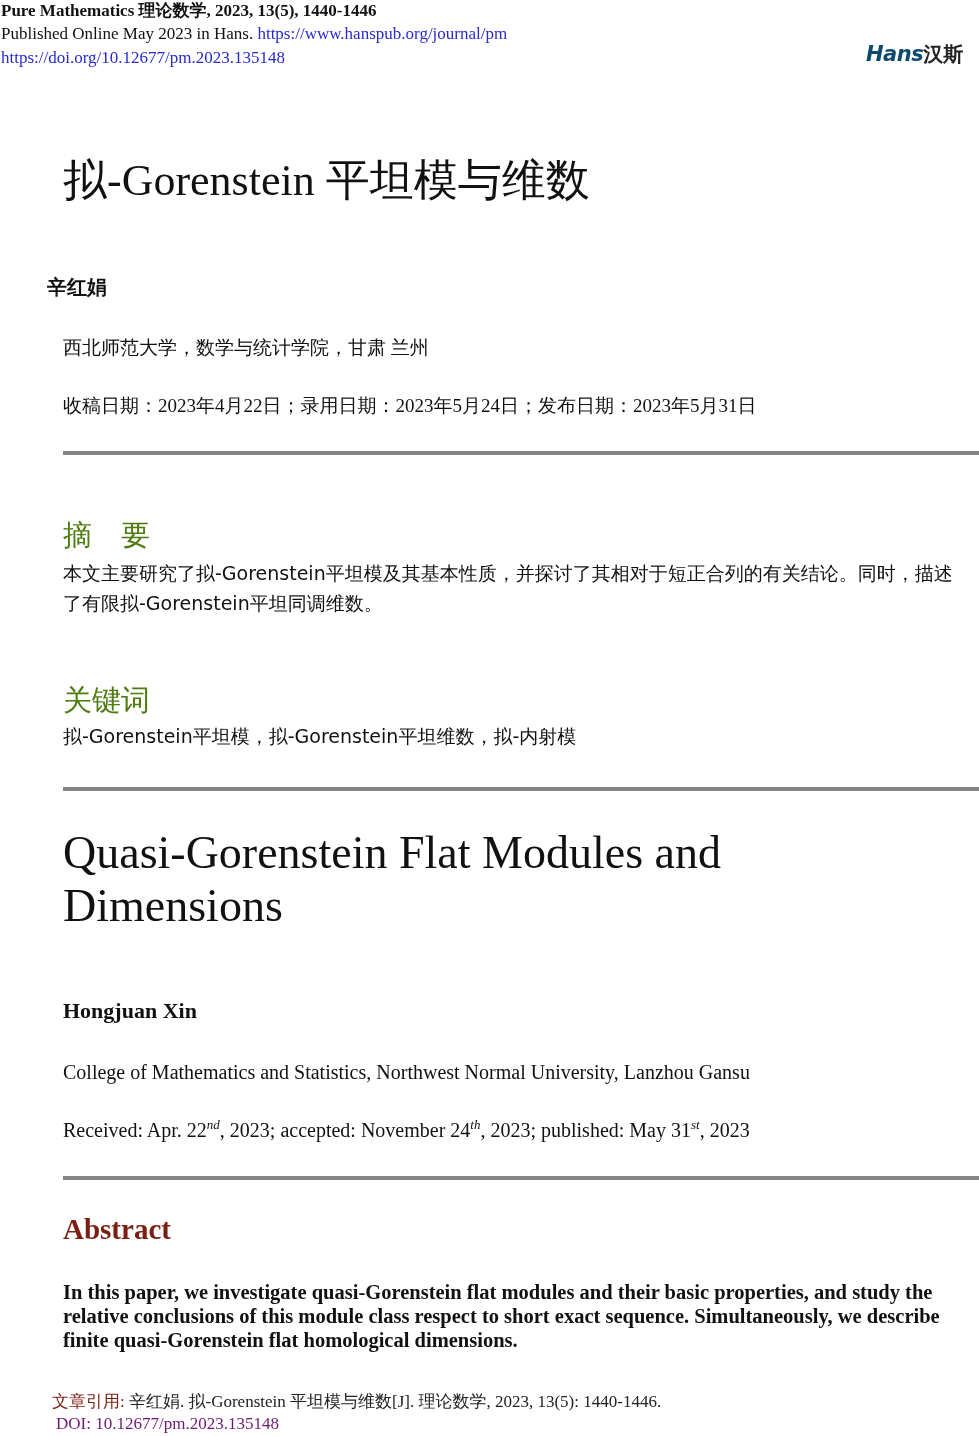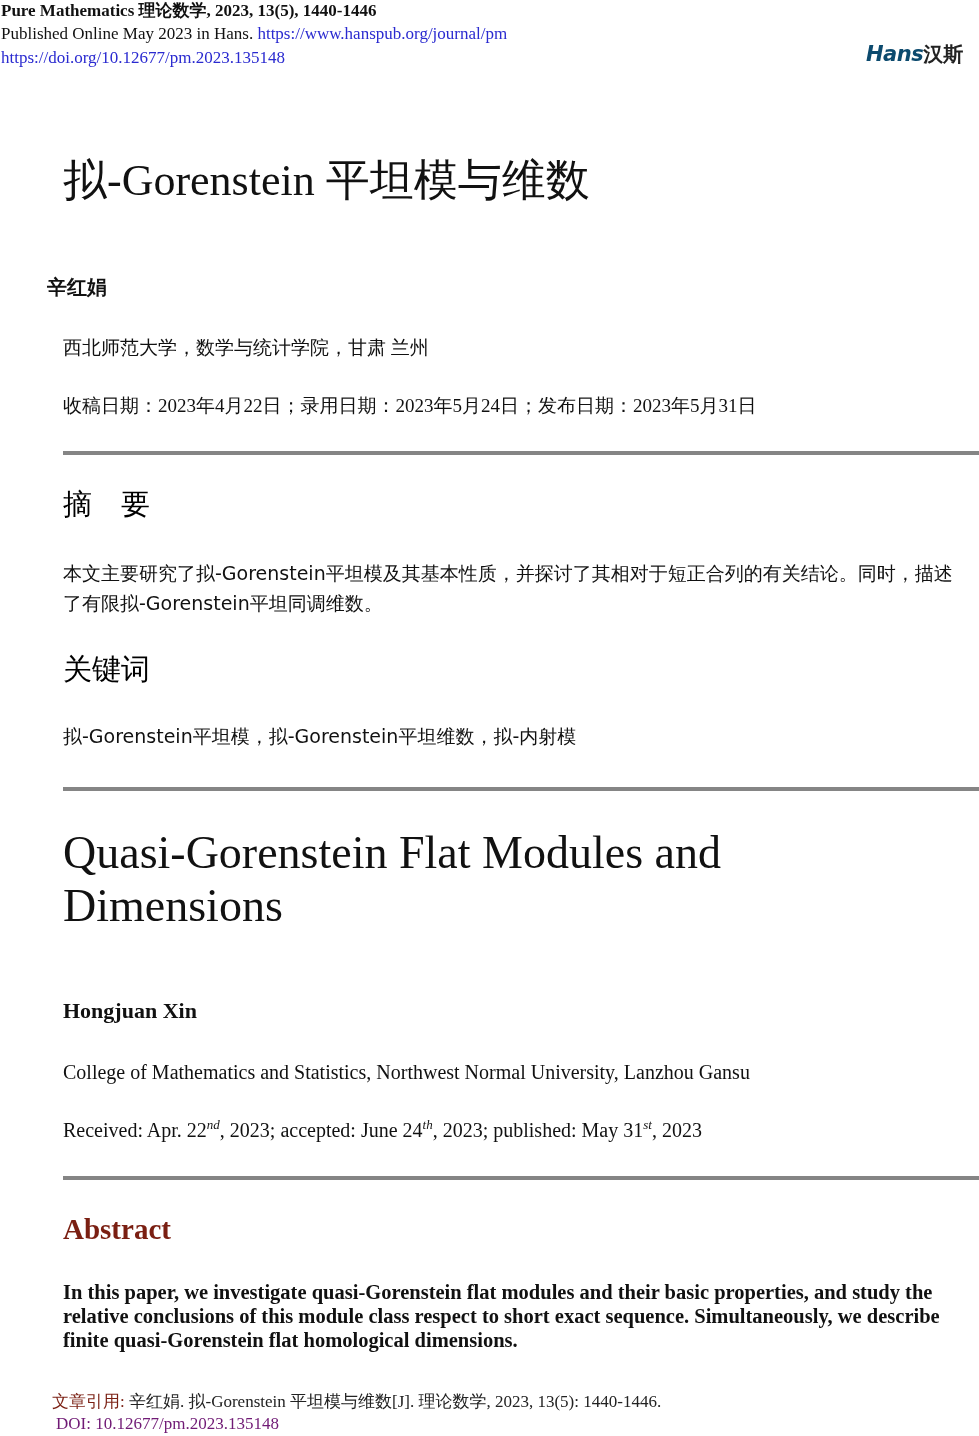--- a/index.html
+++ b/index.html
@@ -17,21 +17,21 @@
   .logo .h { color: #0c4a6e; font-style: italic; letter-spacing: -0.5px; }
   .logo .c { color: #222222; font-size: 20px; }
 
   .cn-title { left: 63px; top: 152px; font-size: 44px; line-height: 58px; }
   .cn-author { left: 47px; top: 273px; font-size: 20px; font-weight: bold; line-height: 28px; font-family: "DejaVu Serif", serif; }
   .cn-affil { left: 63px; top: 334px; font-size: 19px; line-height: 28px; }
   .cn-dates { left: 63px; top: 392px; font-size: 19px; line-height: 28px; }
 
   .rule { position: absolute; left: 63px; width: 916px; height: 4px; background: #858585; }
 
-  .sec-cn { font-size: 29px; line-height: 38px; color: #000000; font-family: "DejaVu Sans", sans-serif; }
+  .sec-cn { font-size: 29px; line-height: 38px; color: #4d7c0f; font-family: "DejaVu Sans", sans-serif; margin-top: 31px; }
   .body-cn { left: 63px; width: 905px; font-size: 19px; line-height: 30px; white-space: normal; font-family: "DejaVu Sans", sans-serif; }
 
   .en-title { left: 63px; top: 826px; font-size: 46px; line-height: 53px; white-space: normal; width: 880px; }
   .en-author { left: 63px; top: 996px; font-size: 22px; font-weight: bold; line-height: 30px; }
   .en-affil { left: 63px; top: 1058px; font-size: 20px; line-height: 28px; }
   .en-dates { left: 63px; top: 1116px; font-size: 20px; line-height: 28px; }
   .en-dates sup { font-size: 13px; font-style: italic; vertical-align: 8px; line-height: 0; }
 
   .sec-en { left: 63px; top: 1210px; font-size: 29px; line-height: 38px; color: #7a1f12; font-weight: bold; }
   .abs-en { left: 63px; top: 1280px; width: 910px; font-size: 20.5px; line-height: 24px; font-weight: bold; white-space: normal; }
@@ -62,21 +62,21 @@
 <div class="abs body-cn" style="top:558px;">本文主要研究了拟-Gorenstein平坦模及其基本性质，并探讨了其相对于短正合列的有关结论。同时，描述了有限拟-Gorenstein平坦同调维数。</div>
 
 <div class="abs sec-cn" style="left:63px; top:650px;">关键词</div>
 <div class="abs body-cn" style="top:721px;">拟-Gorenstein平坦模，拟-Gorenstein平坦维数，拟-内射模</div>
 
 <div class="rule" style="top:787px;"></div>
 
 <div class="abs en-title">Quasi-Gorenstein Flat Modules and Dimensions</div>
 <div class="abs en-author">Hongjuan Xin</div>
 <div class="abs en-affil">College of Mathematics and Statistics, Northwest Normal University, Lanzhou Gansu</div>
-<div class="abs en-dates"><span>Received: Apr. 22</span><sup>nd</sup><span>, 2023; accepted: June 24</span><sup>th</sup><span>, 2023; published: May 31</span><sup>st</sup><span>, 2023</span></div>
+<div class="abs en-dates"><span>Received: Apr. 22</span><sup>nd</sup><span>, 2023; accepted: November 24</span><sup>th</sup><span>, 2023; published: May 31</span><sup>st</sup><span>, 2023</span></div>
 
 <div class="rule" style="top:1176px;"></div>
 
 <div class="abs sec-en">Abstract</div>
 <div class="abs abs-en">In this paper, we investigate quasi-Gorenstein flat modules and their basic properties, and study the relative conclusions of this module class respect to short exact sequence. Simultaneously, we describe finite quasi-Gorenstein flat homological dimensions.</div>
 
 <div class="abs cite"><span>文章引用: </span><span class="txt">辛红娟. 拟-Gorenstein 平坦模与维数[J]. 理论数学, 2023, 13(5): 1440-1446.</span></div>
 <div class="abs doi">DOI: 10.12677/pm.2023.135148</div>
 
 </body></html>

